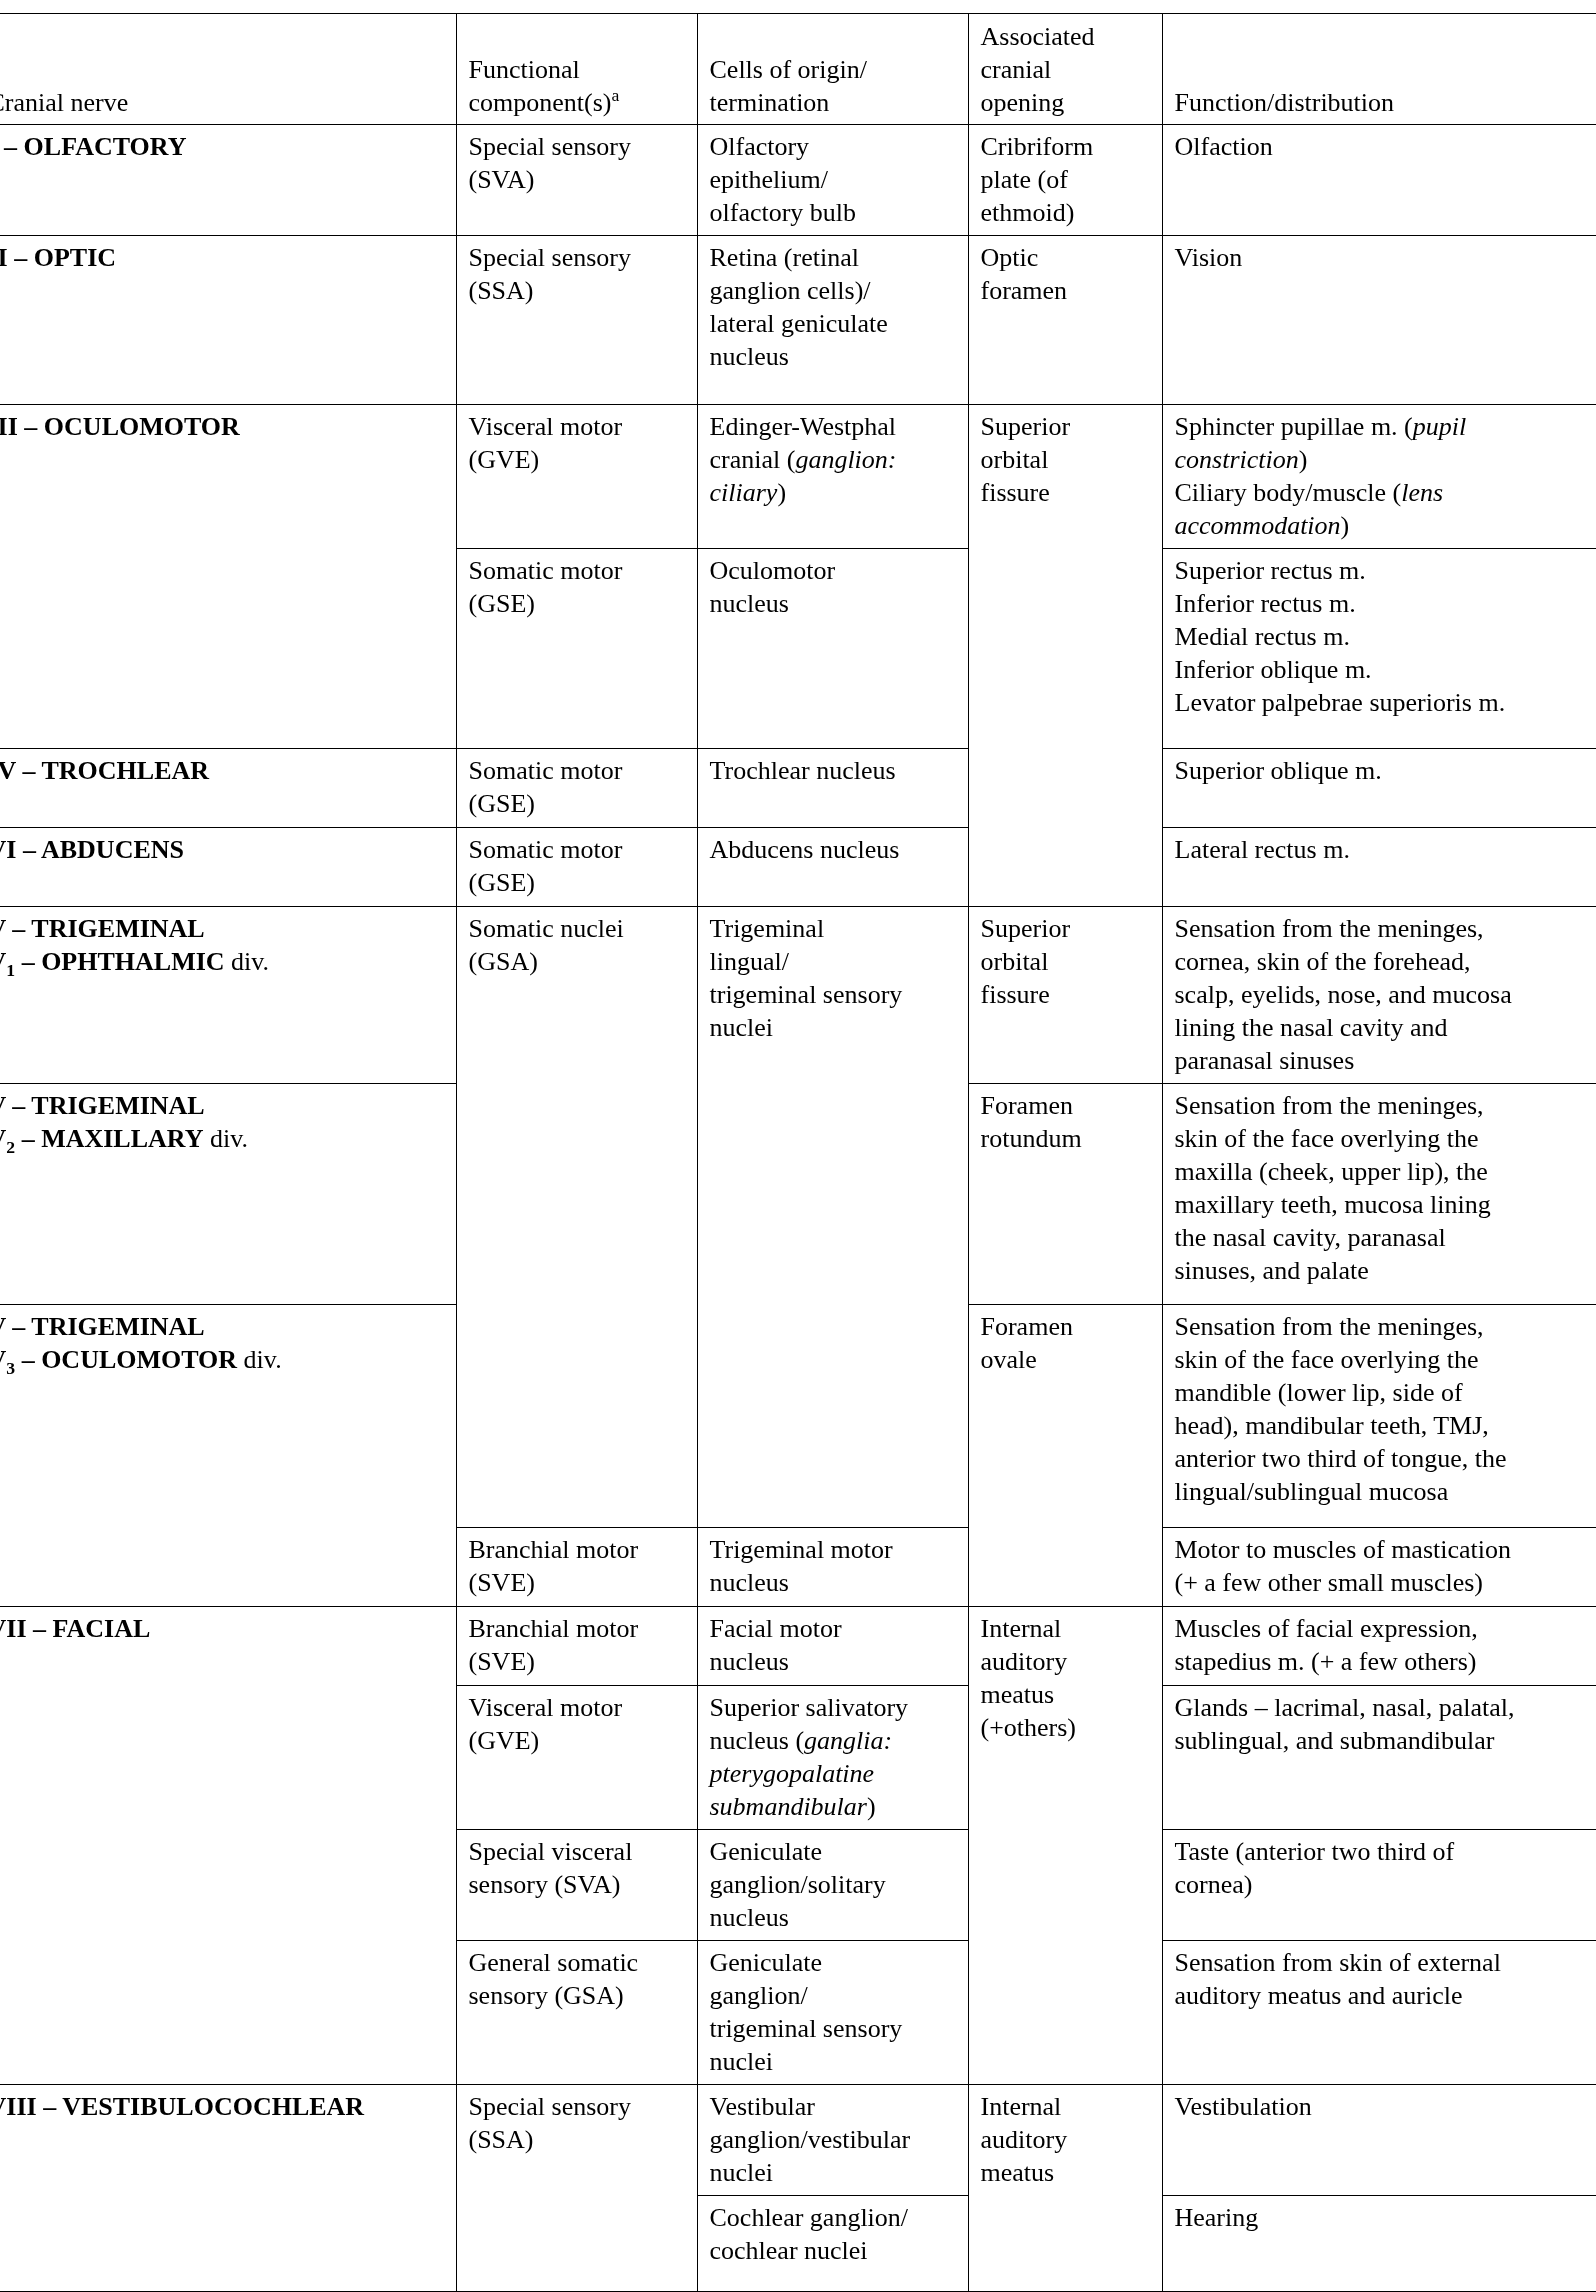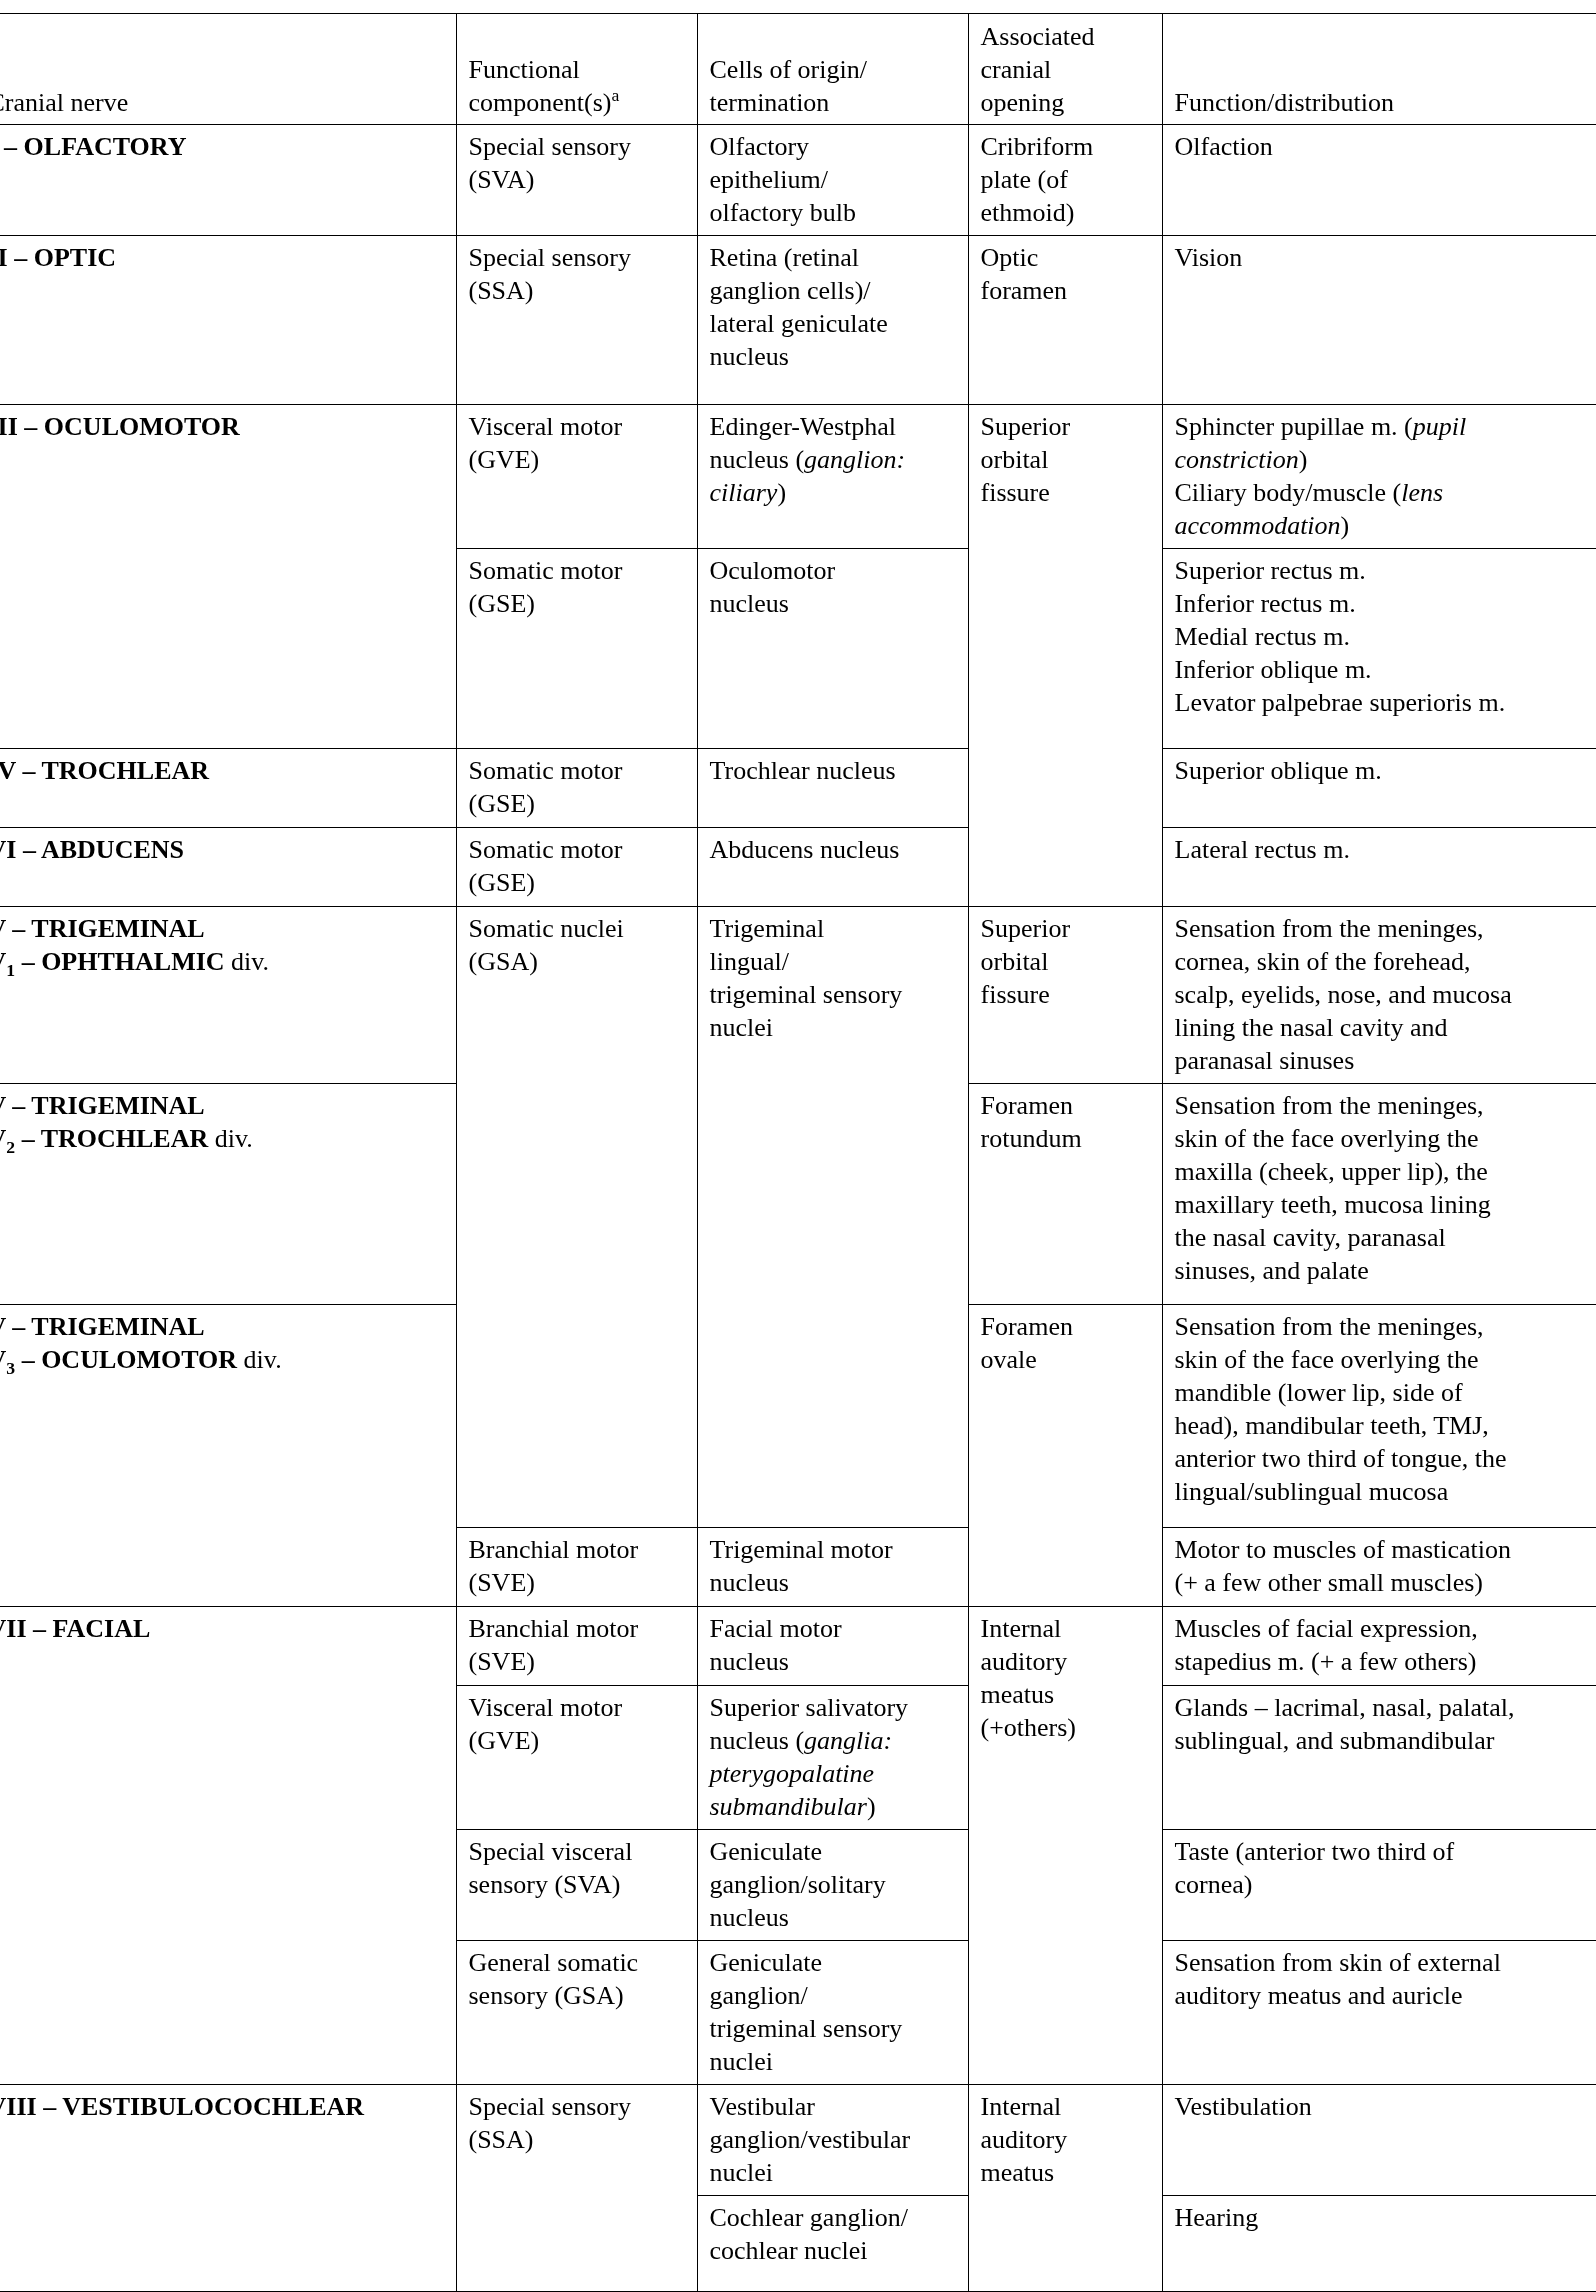--- a/index.html
+++ b/index.html
@@ -83,21 +83,21 @@
       <td><span>Optic
 foramen</span></td>
       <td><span>Vision</span></td>
     </tr>
 
     <tr style="height:144px">
       <td rowspan="2"><span class="b">III – OCULOMOTOR</span></td>
       <td><span>Visceral motor
 (GVE)</span></td>
       <td><span>Edinger-Westphal
-nucleus (</span><span class="i">ganglion:
+cranial (</span><span class="i">ganglion:
 ciliary</span><span>)</span></td>
       <td rowspan="4"><span>Superior
 orbital
 fissure</span></td>
       <td><span>Sphincter pupillae m. (</span><span class="i">pupil
 constriction</span><span>)
 Ciliary body/muscle (</span><span class="i">lens
 accommodation</span><span>)</span></td>
     </tr>
 
@@ -143,21 +143,21 @@
 fissure</span></td>
       <td><span>Sensation from the meninges,
 cornea, skin of the forehead,
 scalp, eyelids, nose, and mucosa
 lining the nasal cavity and
 paranasal sinuses</span></td>
     </tr>
 
     <tr style="height:221px">
       <td><span class="b">V – TRIGEMINAL
-V</span><sub class="b">2</sub><span class="b"> – TROCHLEAR</span><span> div.</span></td>
+V</span><sub class="b">2</sub><span class="b"> – MAXILLARY</span><span> div.</span></td>
       <td><span>Foramen
 rotundum</span></td>
       <td><span>Sensation from the meninges,
 skin of the face overlying the
 maxilla (cheek, upper lip), the
 maxillary teeth, mucosa lining
 the nasal cavity, paranasal
 sinuses, and palate</span></td>
     </tr>
 

